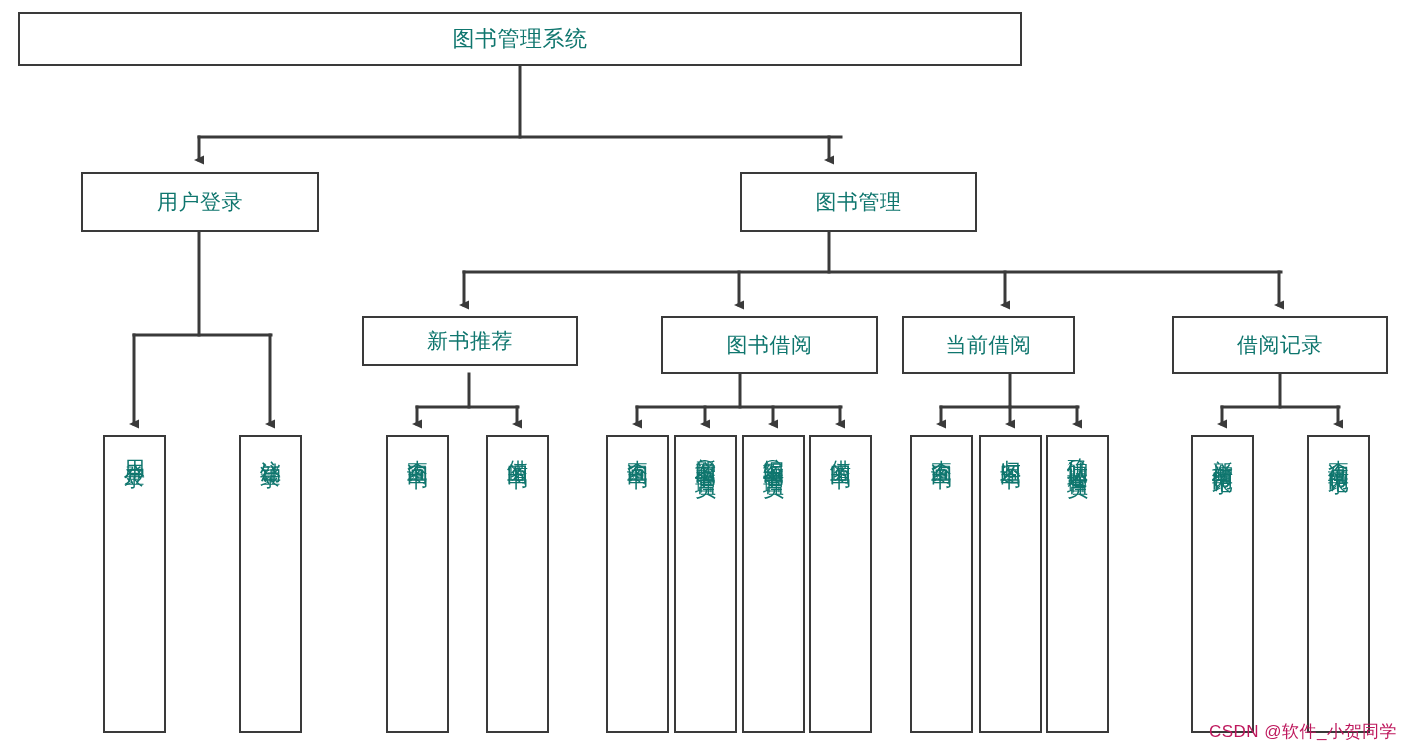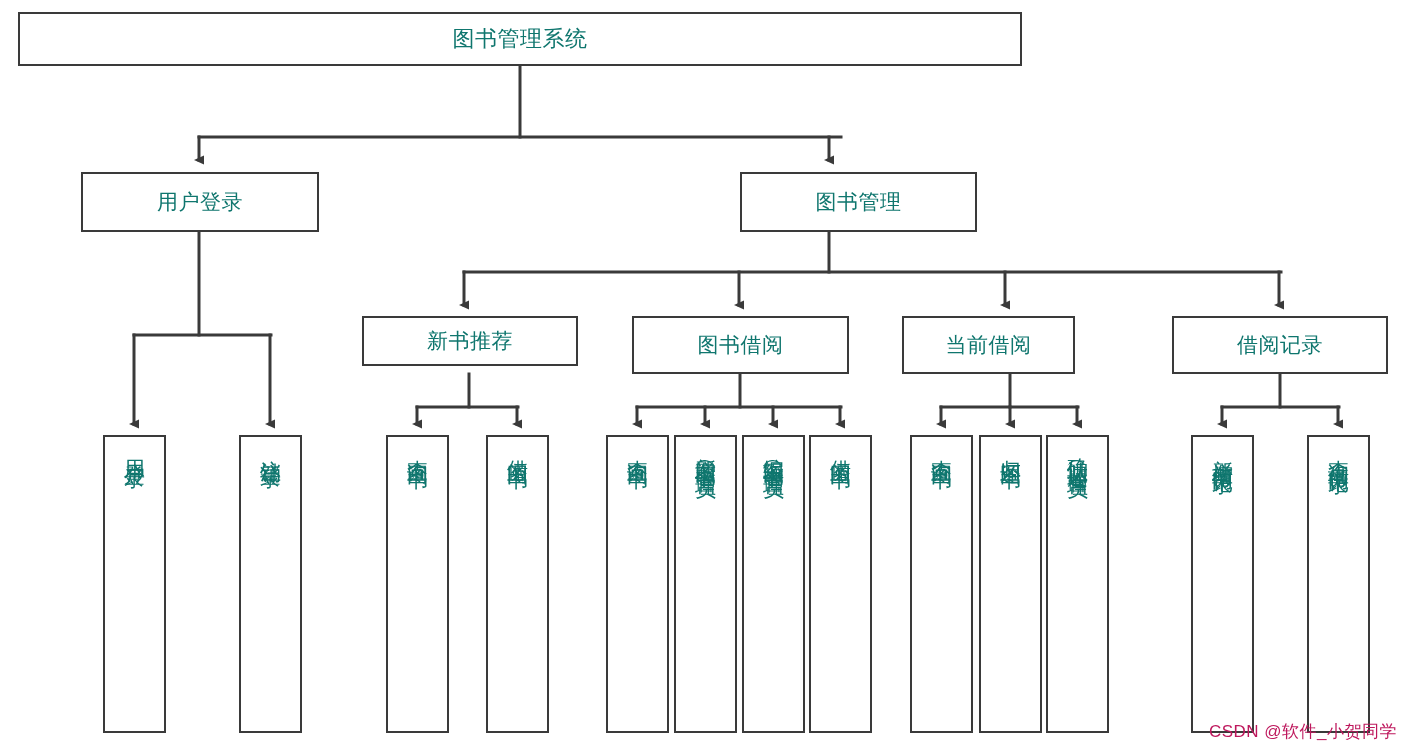--- a/index.html
+++ b/index.html
@@ -143,21 +143,21 @@
   <div class="node h" style="left:81px; top:172px; width:238px; height:60px;">
     <span class="node-label">用户登录</span>
   </div>
   <div class="node h" style="left:711px; top:172px; width:237px; height:60px;margin-left:29px;">
     <span class="node-label">图书管理</span>
   </div>
 
   <div class="node h" style="left:362px; top:316px; width:216px; height:50px;">
     <span class="node-label">新书推荐</span>
   </div>
-  <div class="node h" style="left:632px; top:316px; width:217px; height:58px;">
+  <div class="node h" style="left:661px; top:316px; width:217px; height:58px;">
     <span class="node-label">图书借阅</span>
   </div>
   <div class="node h" style="left:902px; top:316px; width:173px; height:58px;">
     <span class="node-label">当前借阅</span>
   </div>
   <div class="node h" style="left:1172px; top:316px; width:216px; height:58px;">
     <span class="node-label">借阅记录</span>
   </div>
 
   <div class="node v" style="left:103px; top:435px; width:63px; height:298px;">

